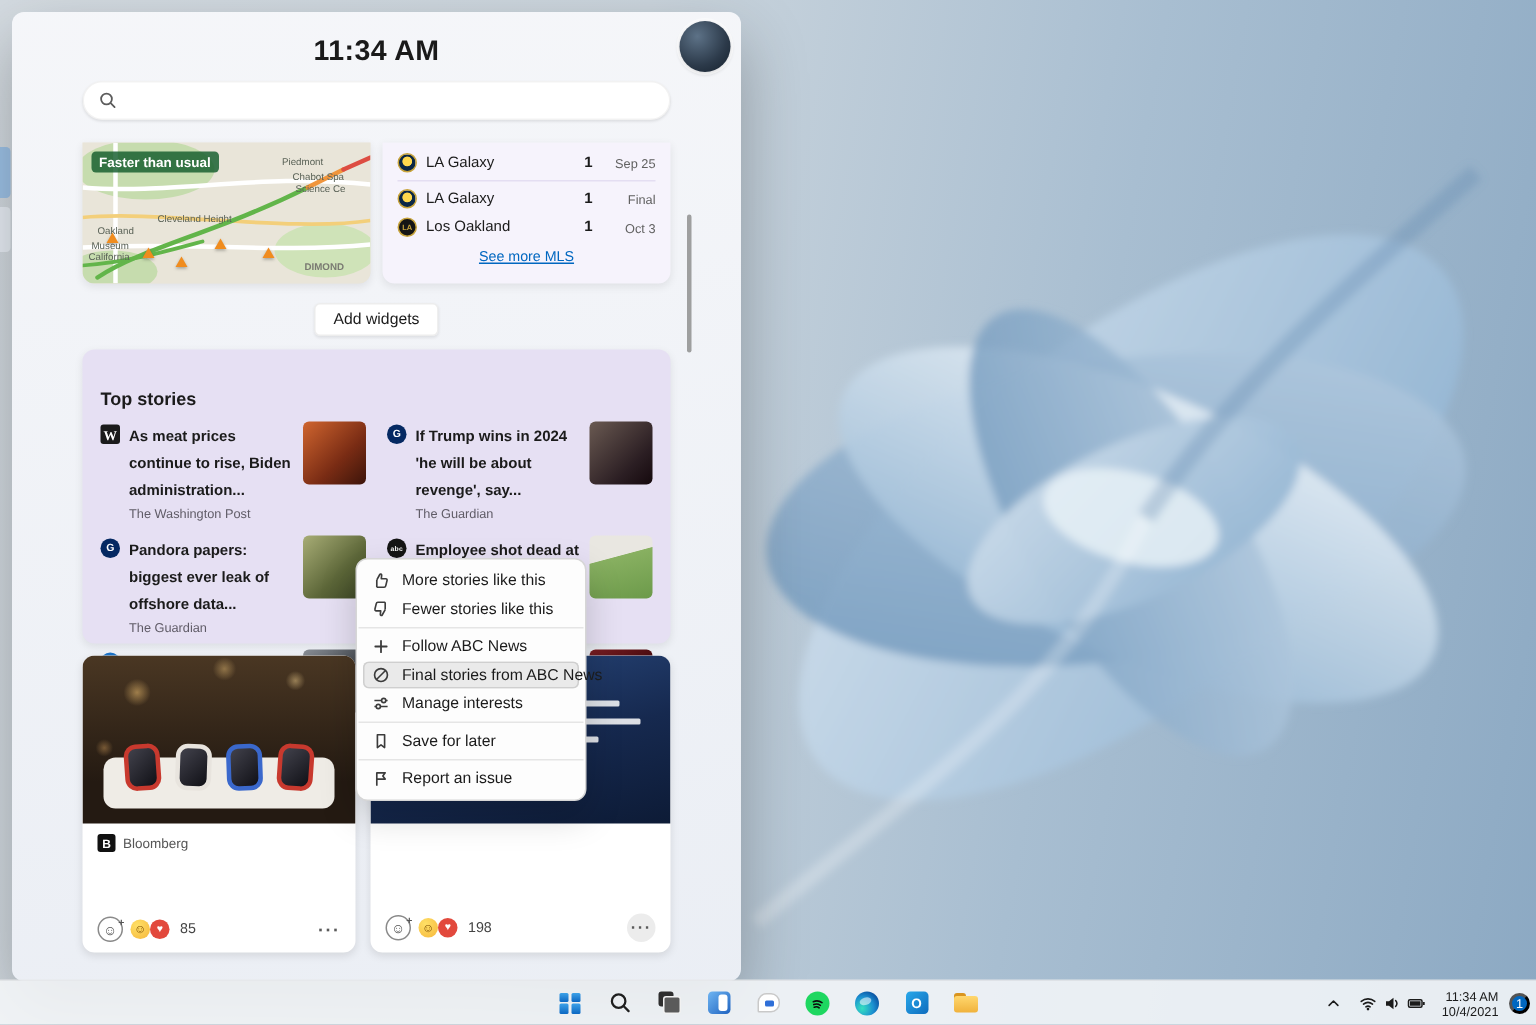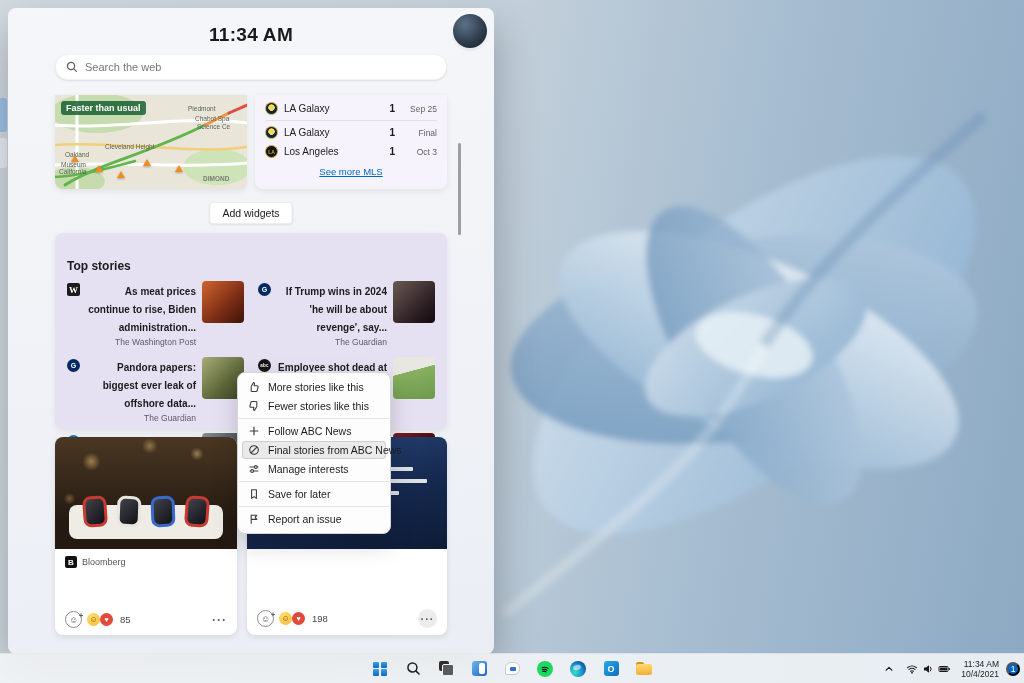--- a/index.html
+++ b/index.html
@@ -80,21 +80,21 @@
   .stories-title { font-size:12px; font-weight:700; color:#1b1b1b; margin-bottom:8px; }
   .stories-grid { display:grid; grid-template-columns:1fr 1fr; column-gap:14px; row-gap:10px; }
   .story { display:flex; align-items:flex-start; cursor:pointer; }
   .fav { width:13px; height:13px; border-radius:50%; flex:0 0 auto; margin-top:2px;
     display:flex; align-items:center; justify-content:center; color:#fff; font-weight:700; }
   .fav-wapo { border-radius:2px; background:#1b1b1b; font-family:"Liberation Serif",serif; font-size:9px; }
   .fav-guardian { background:#052962; font-size:7px; }
   .fav-abc { background:#151515; font-size:4.5px; letter-spacing:.2px; }
   .fav-usat { background:#1a73c9; }
   .fav-usat::after { content:""; width:5px; height:5px; border-radius:50%; background:#fff; }
-  .story-text { flex:1; margin:0 6px; min-width:0;text-align:right; }
+  .story-text { flex:1; margin:0 6px; min-width:0; }
   .story-h { font-size:10px; line-height:12px; font-weight:700; color:#1b1b1b;
     height:36px; overflow:hidden; }
   .story-s { font-size:8.5px; color:#5f5b66; margin-top:2px; }
   .thumb { width:42px; height:42px; border-radius:4px; flex:0 0 auto; }
   .t0 { background:linear-gradient(135deg,#d0652f,#7a2c14 60%,#3c140a); }
   .t1 { background:linear-gradient(135deg,#6a5a52,#2a1d22 70%,#15090d); }
   .t2 { background:linear-gradient(135deg,#a8ad76,#5c6638 60%,#3a4424); }
   .t3 { background:linear-gradient(165deg,#e9e7e1 35%,#88b061 36%,#6c9a4a); }
   .t4 { background:linear-gradient(135deg,#8a8f96,#43484f 60%,#24282e); }
   .t5 { background:linear-gradient(135deg,#7a1f24,#44090d 65%,#23050a); }
@@ -242,21 +242,20 @@
 <div class="panel">
 
   <div class="panel-time">11:34 AM</div>
   <button class="avatar"></button>
 
   <div class="searchbar">
     <svg width="12" height="12" viewBox="0 0 12 12">
       <circle cx="5" cy="5" r="3.6" fill="none" stroke="#5c5c5c" stroke-width="1.2"></circle>
       <path d="M7.8 7.8l2.6 2.6" stroke="#5c5c5c" stroke-width="1.2" stroke-linecap="round"></path>
     </svg>
-    <input type="text" placeholder="Search the web" style="">
   </div>
 
   <div class="scroll">
 
     <div class="w-row">
 
       <div class="map-card">
         <svg viewBox="0 0 192 94" preserveAspectRatio="none">
           <rect width="192" height="94" fill="#e9e5d9"></rect>
           <ellipse cx="42" cy="18" rx="46" ry="20" fill="#c6dcae"></ellipse>
@@ -296,21 +295,21 @@
         </div>
         <div class="s-div"></div>
         <div class="s-row">
           <span class="shield shield-galaxy"></span>
           <span class="s-team">LA Galaxy</span>
           <span class="s-score">1</span>
           <span class="s-meta">Final</span>
         </div>
         <div class="s-row">
           <span class="shield shield-lafc">LA</span>
-          <span class="s-team">Los Angeles</span>
+          <span class="s-team">Los Oakland</span>
           <span class="s-score">1</span>
           <span class="s-meta">Oct 3</span>
         </div>
         <button class="see-more">See more MLS</button>
       </div>
     </div>
 
     <button class="add-widgets">Add widgets</button>
 
     <div class="stories-card">

